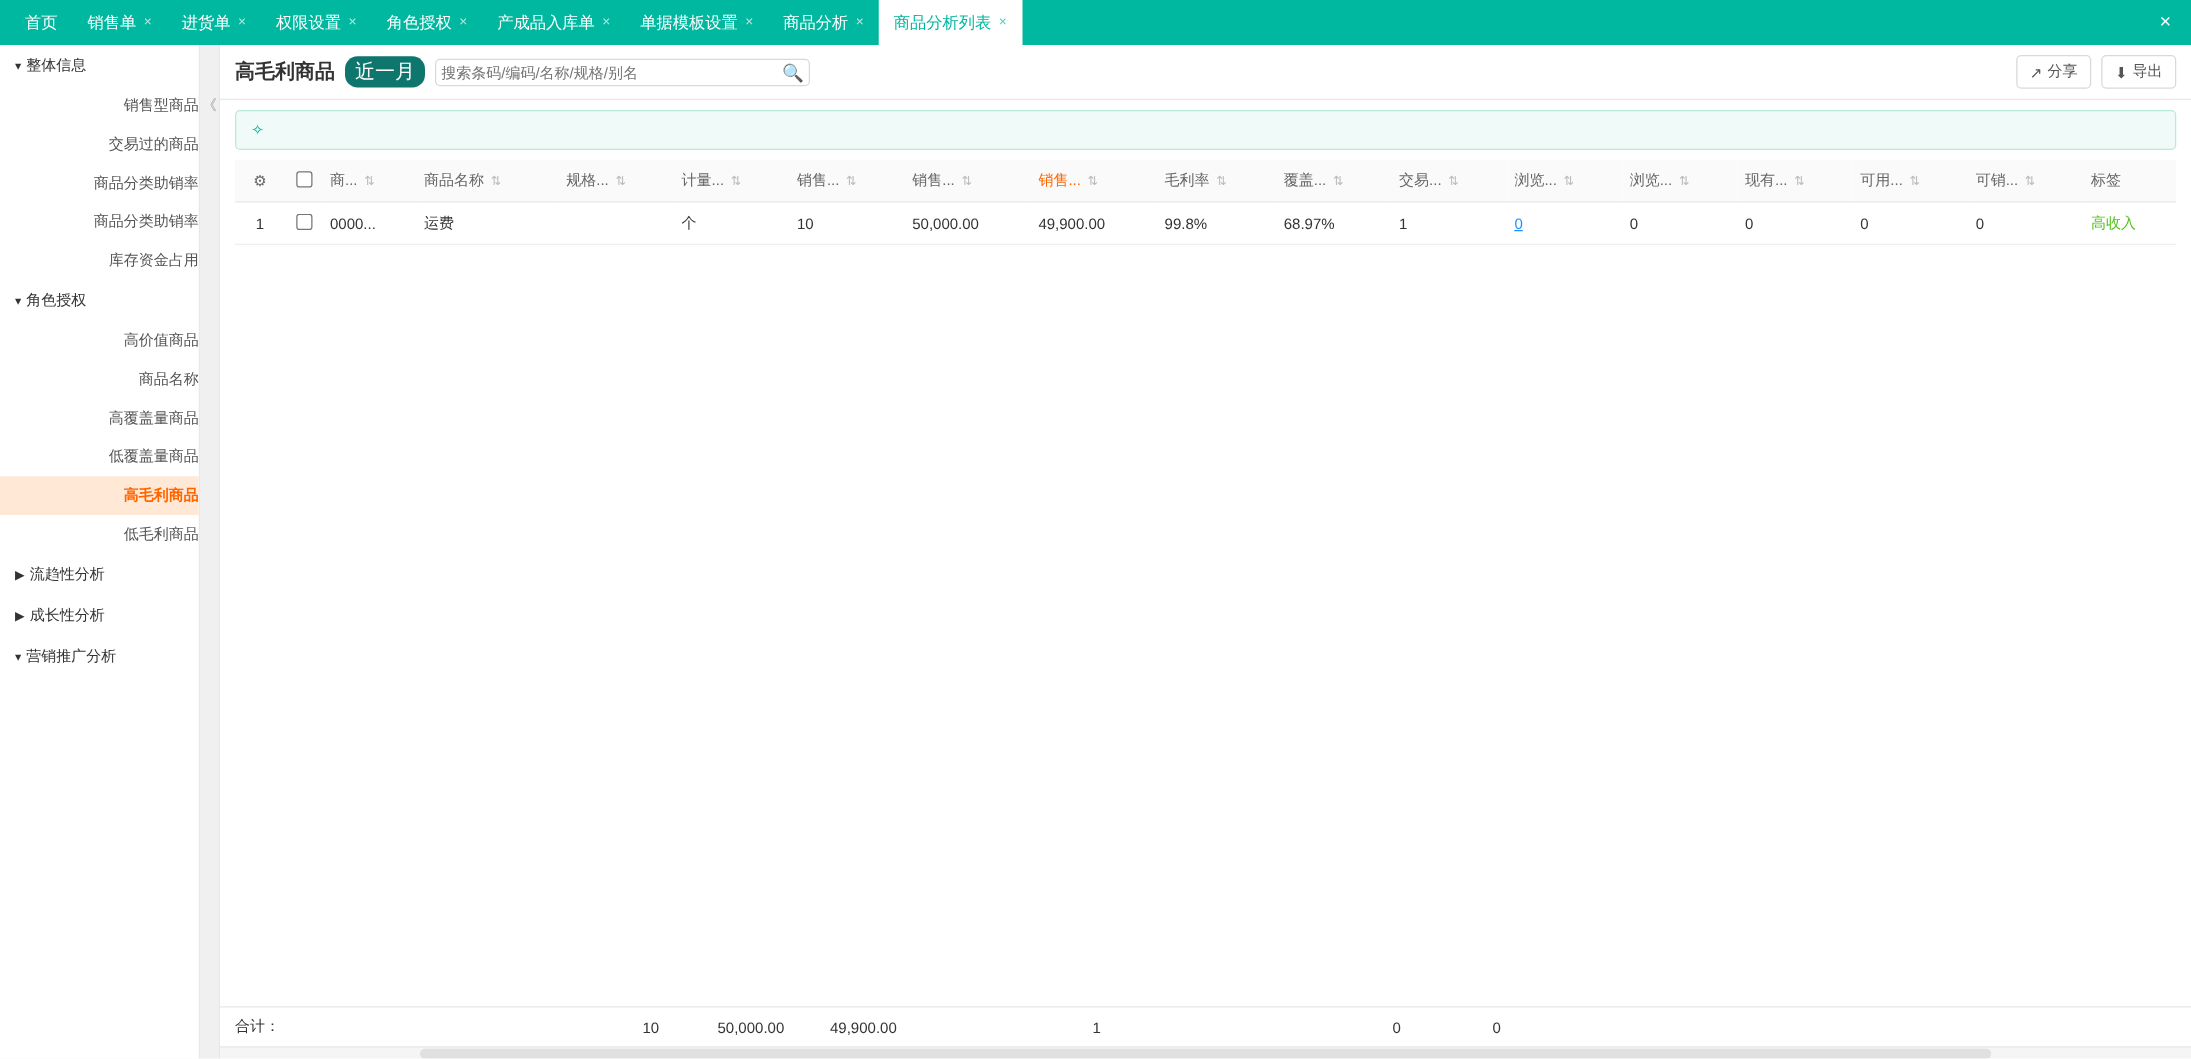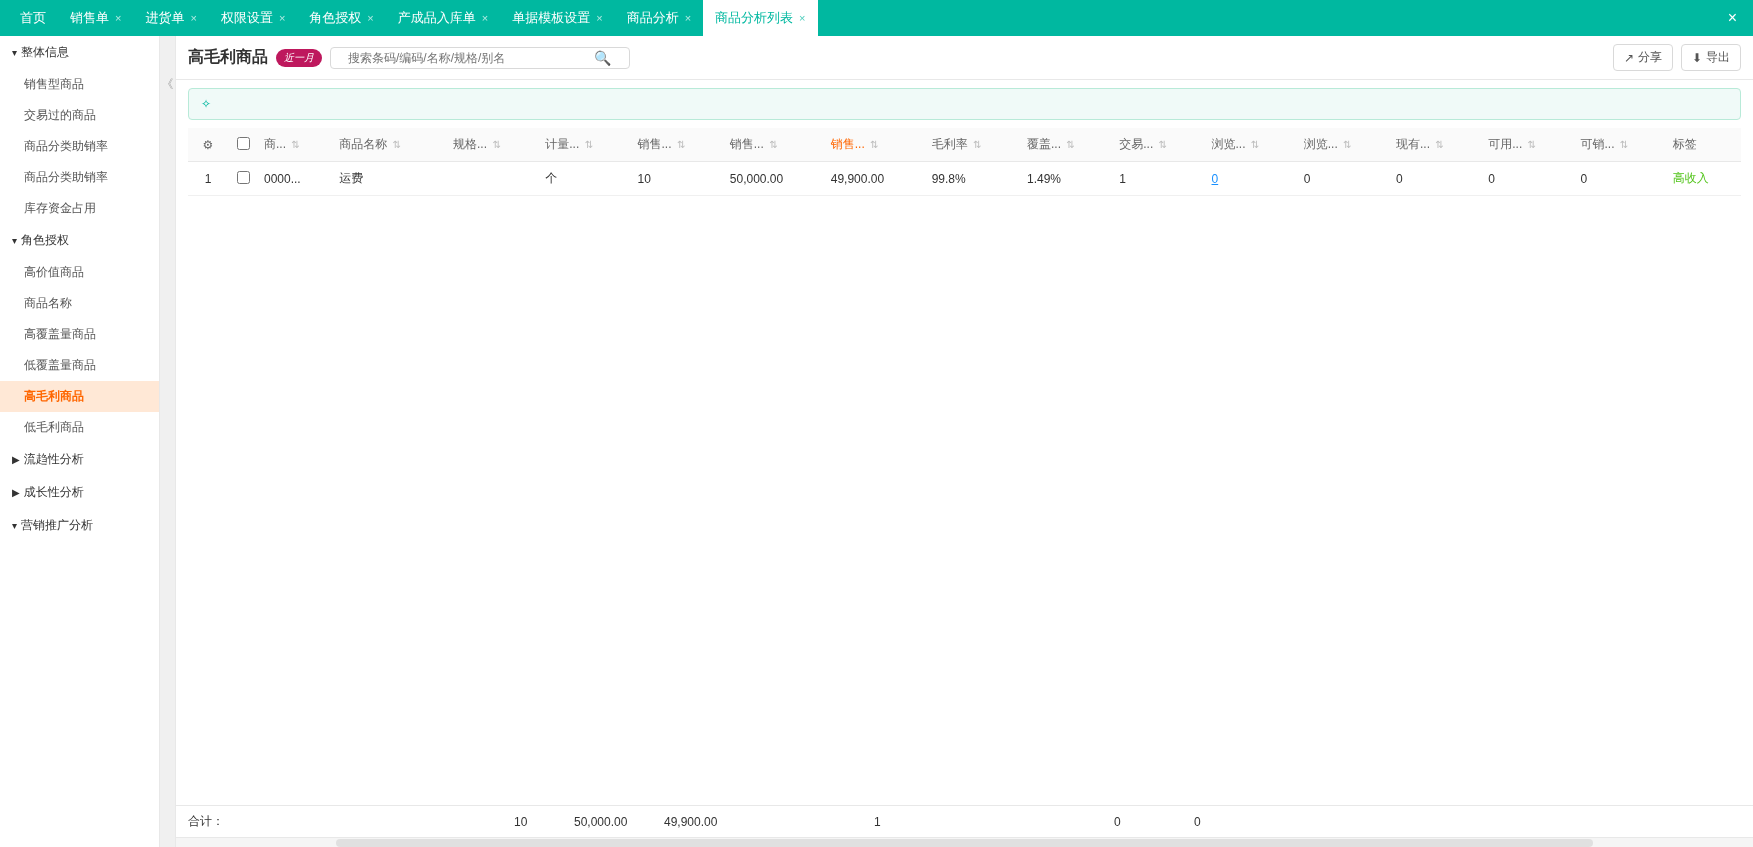--- a/index.html
+++ b/index.html
@@ -60,20 +60,21 @@
       display: flex;
       align-items: center;
       cursor: pointer;
     }
     .sidebar-section-header .arrow { margin-right: 4px; font-size: 10px; }
     .sidebar-item {
       padding: 7px 0 7px 24px;
       font-size: 12px;
       color: #555;
       cursor: pointer;
+      text-align: right;
     }
     .sidebar-item.active {
       background: #ffe8d6;
       color: #ff6600;
       font-weight: bold;
     }
 
     
     .content-area {
       flex: 1;
@@ -92,34 +93,33 @@
       border-bottom: 1px solid #e8e8e8;
       background: white;
     }
     .content-title {
       font-size: 16px;
       font-weight: bold;
       color: #333;
     }
     .period-btn {
       padding: 2px 8px;
-      background: #be185d;
+      background: #0f766e;
       color: white;
       border-radius: 10px;
-      font-size: 10px;
+      font-size: 16px;
       cursor: pointer;
       border: none;
-      font-style: italic;
     }
     .search-box {
       display: flex;
       align-items: center;
       border: 1px solid #d9d9d9;
       border-radius: 4px;
-      padding: 2px 17px;
+      padding: 2px 4px;
       flex: 1;
       max-width: 300px;
     }
     .search-box input {
       border: none;
       outline: none;
       font-size: 12px;
       color: #999;
       width: 100%;
     }
@@ -462,21 +462,21 @@
                 <input type="checkbox" style="">
               </td>
               <td>0000...</td>
               <td>运费</td>
               <td></td>
               <td>个</td>
               <td>10</td>
               <td>50,000.00</td>
               <td>49,900.00</td>
               <td>99.8%</td>
-              <td>1.49%</td>
+              <td>68.97%</td>
               <td>1</td>
               <td style="color:#1890ff; text-decoration:underline; cursor:pointer;">
                 <span>0</span>
               </td>
               <td>0</td>
               <td>0</td>
               <td>0</td>
               <td>0</td>
               <td>
                 <span class="tag-high">高收入</span>

